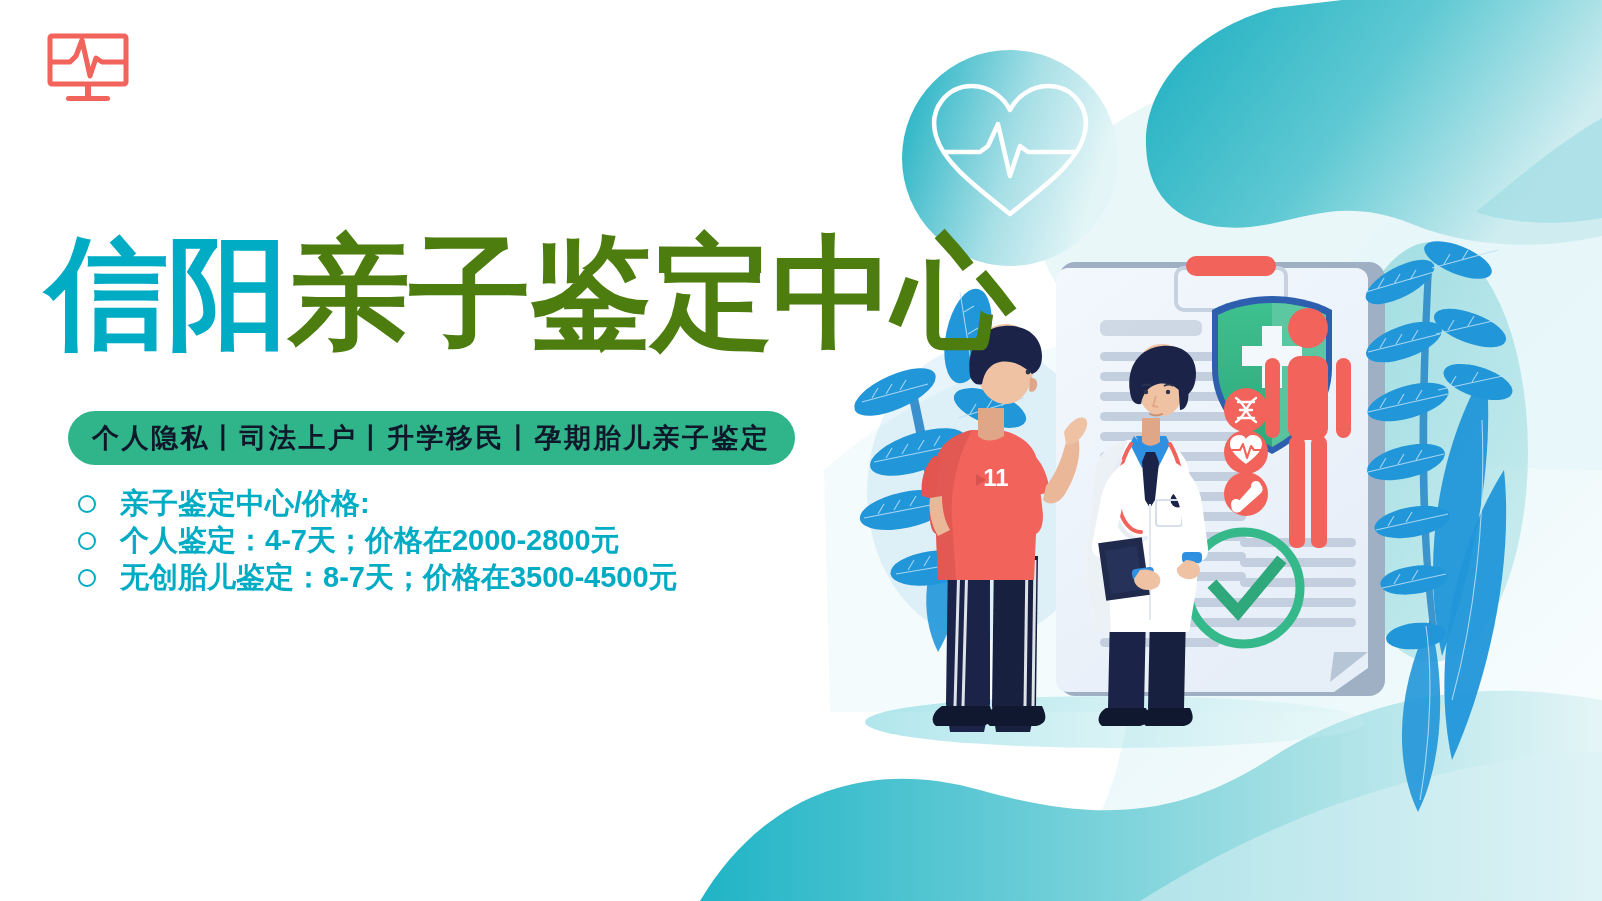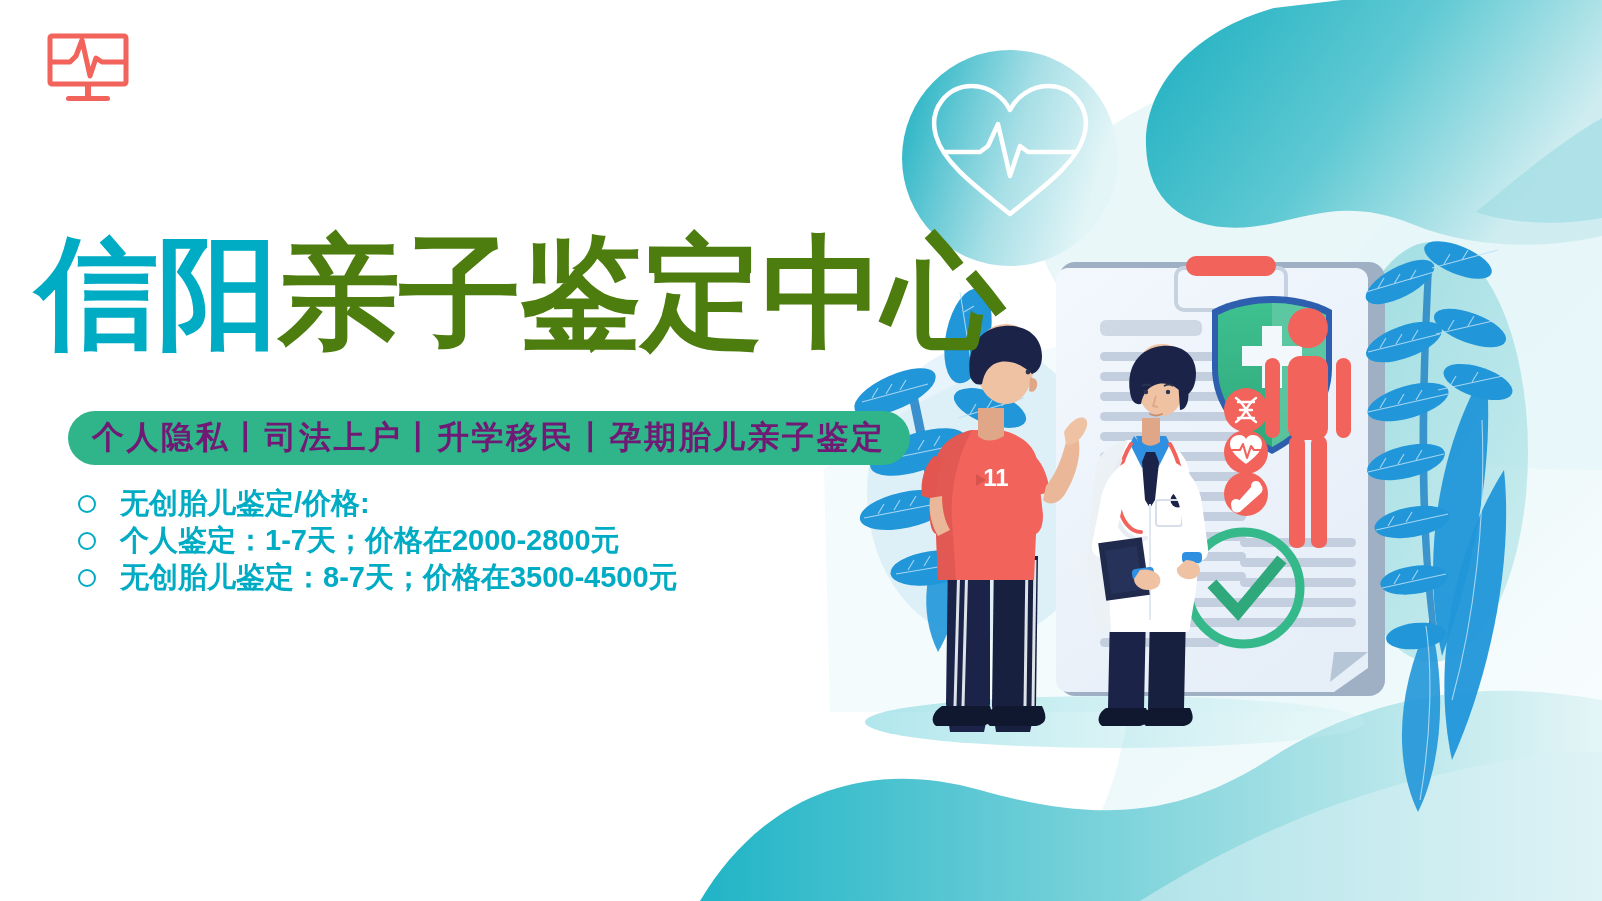--- a/index.html
+++ b/index.html
@@ -35,36 +35,36 @@
     left: 36px;
     top: 228px;
     width: 900px;
     height: 130px;
     line-height: 130px;
     white-space: nowrap;
     font-size: 122px;
     font-weight: 700;
     letter-spacing: -1px;
   }
-  #headline .city { color: #00ABC4; }
+  #headline .city { color: #00ABC4; margin-left: 10px; }
   #headline .rest { color: #4d7c0f; }
 
   
   #pill {
     position: absolute;
     left: 68px;
     top: 411px;
     height: 54px;
     padding: 0 24px;
     display: inline-flex;
     align-items: center;
     background: #30B489;
     border-radius: 27px;
-    color: #701a75;
-    font-size: 32px;
+    color: #0f172a;
+    font-size: 27px;
     font-weight: 700;
     letter-spacing: 2.5px;
     white-space: nowrap;
   }
 
   
   #bullets {
     position: absolute;
     left: 78px;
     top: 486px;
@@ -468,25 +468,25 @@
     <span class="city">信阳</span><span class="rest">亲子鉴定中心</span>
   </div>
 
   <div id="pill">
     <span>个人隐私丨司法上户丨升学移民丨孕期胎儿亲子鉴定</span>
   </div>
 
   <div id="bullets">
     <div class="bullet-row">
       <span class="bullet-dot"></span>
-      <span class="bullet-text">无创胎儿鉴定/价格:</span>
+      <span class="bullet-text">亲子鉴定中心/价格:</span>
     </div>
     <div class="bullet-row">
       <span class="bullet-dot"></span>
-      <span class="bullet-text">个人鉴定：1-7天；价格在2000-2800元</span>
+      <span class="bullet-text">个人鉴定：4-7天；价格在2000-2800元</span>
     </div>
     <div class="bullet-row">
       <span class="bullet-dot"></span>
       <span class="bullet-text">无创胎儿鉴定：8-7天；价格在3500-4500元</span>
     </div>
   </div>
 
 </div>
 
 </body></html>

